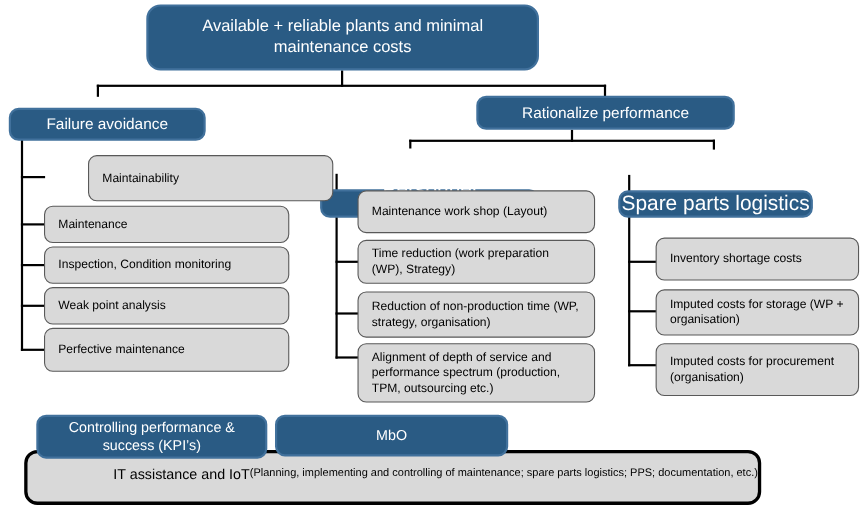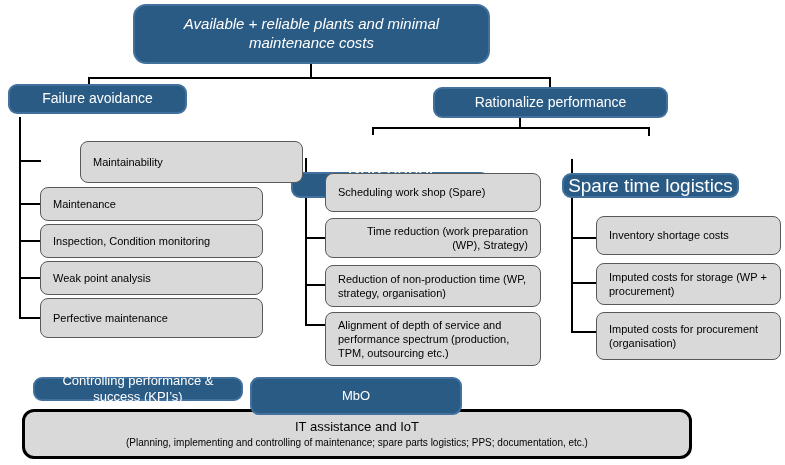--- a/index.html
+++ b/index.html
@@ -16,41 +16,41 @@
   }
   .node,.leaf,.itbar,.ln{position:absolute;box-sizing:border-box;}
   .node{
     background:var(--node-blue);
     border:2px solid var(--node-blue-border);
     border-radius:9px;
     color:#ffffff;
     display:flex;align-items:center;justify-content:center;text-align:center;
     line-height:1.25;
   }
-  .node.root{border-radius:13px;font-size:15px;padding:0 28px;font-style:italic;}
+  .node.root{border-radius:13px;font-size:15px;padding:0 28px;}
   .node.lvl1{font-size:14px;}
   .node.lvl2{font-size:19px;margin-top:39px;}
   .node.bottom{font-size:13px;z-index:3;padding:0 8px;}
   .leaf{
     background:var(--leaf-gray);
     border:1.5px solid var(--leaf-gray-border);
     border-radius:8px;
     color:#000000;
     font-size:11px;line-height:1.3;
     display:flex;align-items:center;
     padding:0 12px;
     white-space:pre-line;
     z-index:2;
   }
   .itbar{
     background:var(--leaf-gray);
     border:3px solid var(--line-black);
     border-radius:12px;
     color:#000;
-    display:flex;flex-direction:column;align-items:center;justify-content:flex-end;
+    display:flex;flex-direction:row;align-items:center;justify-content:flex-end;
     padding-bottom:6px;
     z-index:1;
   }
   .itbar .it-title{font-size:13px;line-height:1.3;}
   .itbar .it-sub{font-size:10px;line-height:1.4;}
   .ln{background:var(--line-black);z-index:0;}
 </style>
 </head>
 <body>
 
@@ -80,42 +80,42 @@
   <i class="ln" style="left:305px;top:324px;width:21px;height:2px;"></i>
 
   <i class="ln" style="left:571px;top:159px;width:2px;height:174px;"></i>
   <i class="ln" style="left:571px;top:191px;width:26px;height:2px;"></i>
   <i class="ln" style="left:571px;top:237px;width:26px;height:2px;"></i>
   <i class="ln" style="left:571px;top:282px;width:26px;height:2px;"></i>
   <i class="ln" style="left:571px;top:331px;width:26px;height:2px;"></i>
 
   <div class="node root" style="left:133px;top:4px;width:357px;height:60px;">Available + reliable plants and minimal maintenance costs</div>
 
-  <div class="node lvl1" style="left:8px;top:84px;width:179px;height:30px;">Failure avoidance</div>
+  <div class="node lvl1" style="left:8px;top:98px;width:179px;height:30px;">Failure avoidance</div>
   <div class="node lvl1" style="left:433px;top:87px;width:235px;height:31px;">Rationalize performance</div>
 
   <div class="node lvl2" style="left:291px;top:133px;width:199px;height:26px;">Personnel management</div>
-  <div class="node lvl2" style="left:562px;top:134px;width:177px;height:25px;">Spare time logistics</div>
+  <div class="node lvl2" style="left:562px;top:134px;width:177px;height:25px;">Spare parts logistics</div>
 
   <div class="leaf" style="left:40px;top:141px;width:223px;height:42px;margin-left:40px;">Maintainability</div>
   <div class="leaf" style="left:40px;top:187px;width:223px;height:34px;">Maintenance</div>
   <div class="leaf" style="left:40px;top:224px;width:223px;height:34px;">Inspection, Condition monitoring</div>
   <div class="leaf" style="left:40px;top:261px;width:223px;height:34px;">Weak point analysis</div>
   <div class="leaf" style="left:40px;top:298px;width:223px;height:40px;">Perfective maintenance</div>
 
-  <div class="leaf" style="left:325px;top:173px;width:216px;height:39px;">Scheduling work shop (Spare)</div>
-  <div class="leaf" style="left:325px;top:218px;width:216px;height:40px;text-align:right;">Time reduction (work preparation (WP), Strategy)</div>
+  <div class="leaf" style="left:325px;top:173px;width:216px;height:39px;">Maintenance work shop (Layout)</div>
+  <div class="leaf" style="left:325px;top:218px;width:216px;height:40px;">Time reduction (work preparation (WP), Strategy)</div>
   <div class="leaf" style="left:325px;top:265px;width:216px;height:42px;">Reduction of non-production time (WP, strategy, organisation)</div>
   <div class="leaf" style="left:325px;top:312px;width:216px;height:54px;">Alignment of depth of service and performance spectrum (production, TPM, outsourcing etc.)</div>
 
   <div class="leaf" style="left:596px;top:216px;width:185px;height:39px;">Inventory shortage costs</div>
-  <div class="leaf" style="left:596px;top:263px;width:185px;height:42px;">Imputed costs for storage  (WP + procurement)</div>
+  <div class="leaf" style="left:596px;top:263px;width:185px;height:42px;">Imputed costs for storage  (WP + organisation)</div>
   <div class="leaf" style="left:596px;top:312px;width:185px;height:48px;">Imputed costs for procurement (organisation)</div>
 
-  <div class="node bottom" style="left:33px;top:377px;width:210px;height:24px;">Controlling performance &amp; success (KPI’s)</div>
+  <div class="node bottom" style="left:33px;top:377px;width:210px;height:40px;">Controlling performance &amp; success (KPI’s)</div>
   <div class="node bottom" style="left:250px;top:377px;width:212px;height:38px;">MbO</div>
 
   <div class="itbar" style="left:22px;top:409px;width:670px;height:50px;">
     <div class="it-title">IT assistance and IoT</div>
     <div class="it-sub">(Planning, implementing and controlling of maintenance; spare parts logistics; PPS; documentation, etc.)</div>
   </div>
 
 </div>
 
 </body></html>

